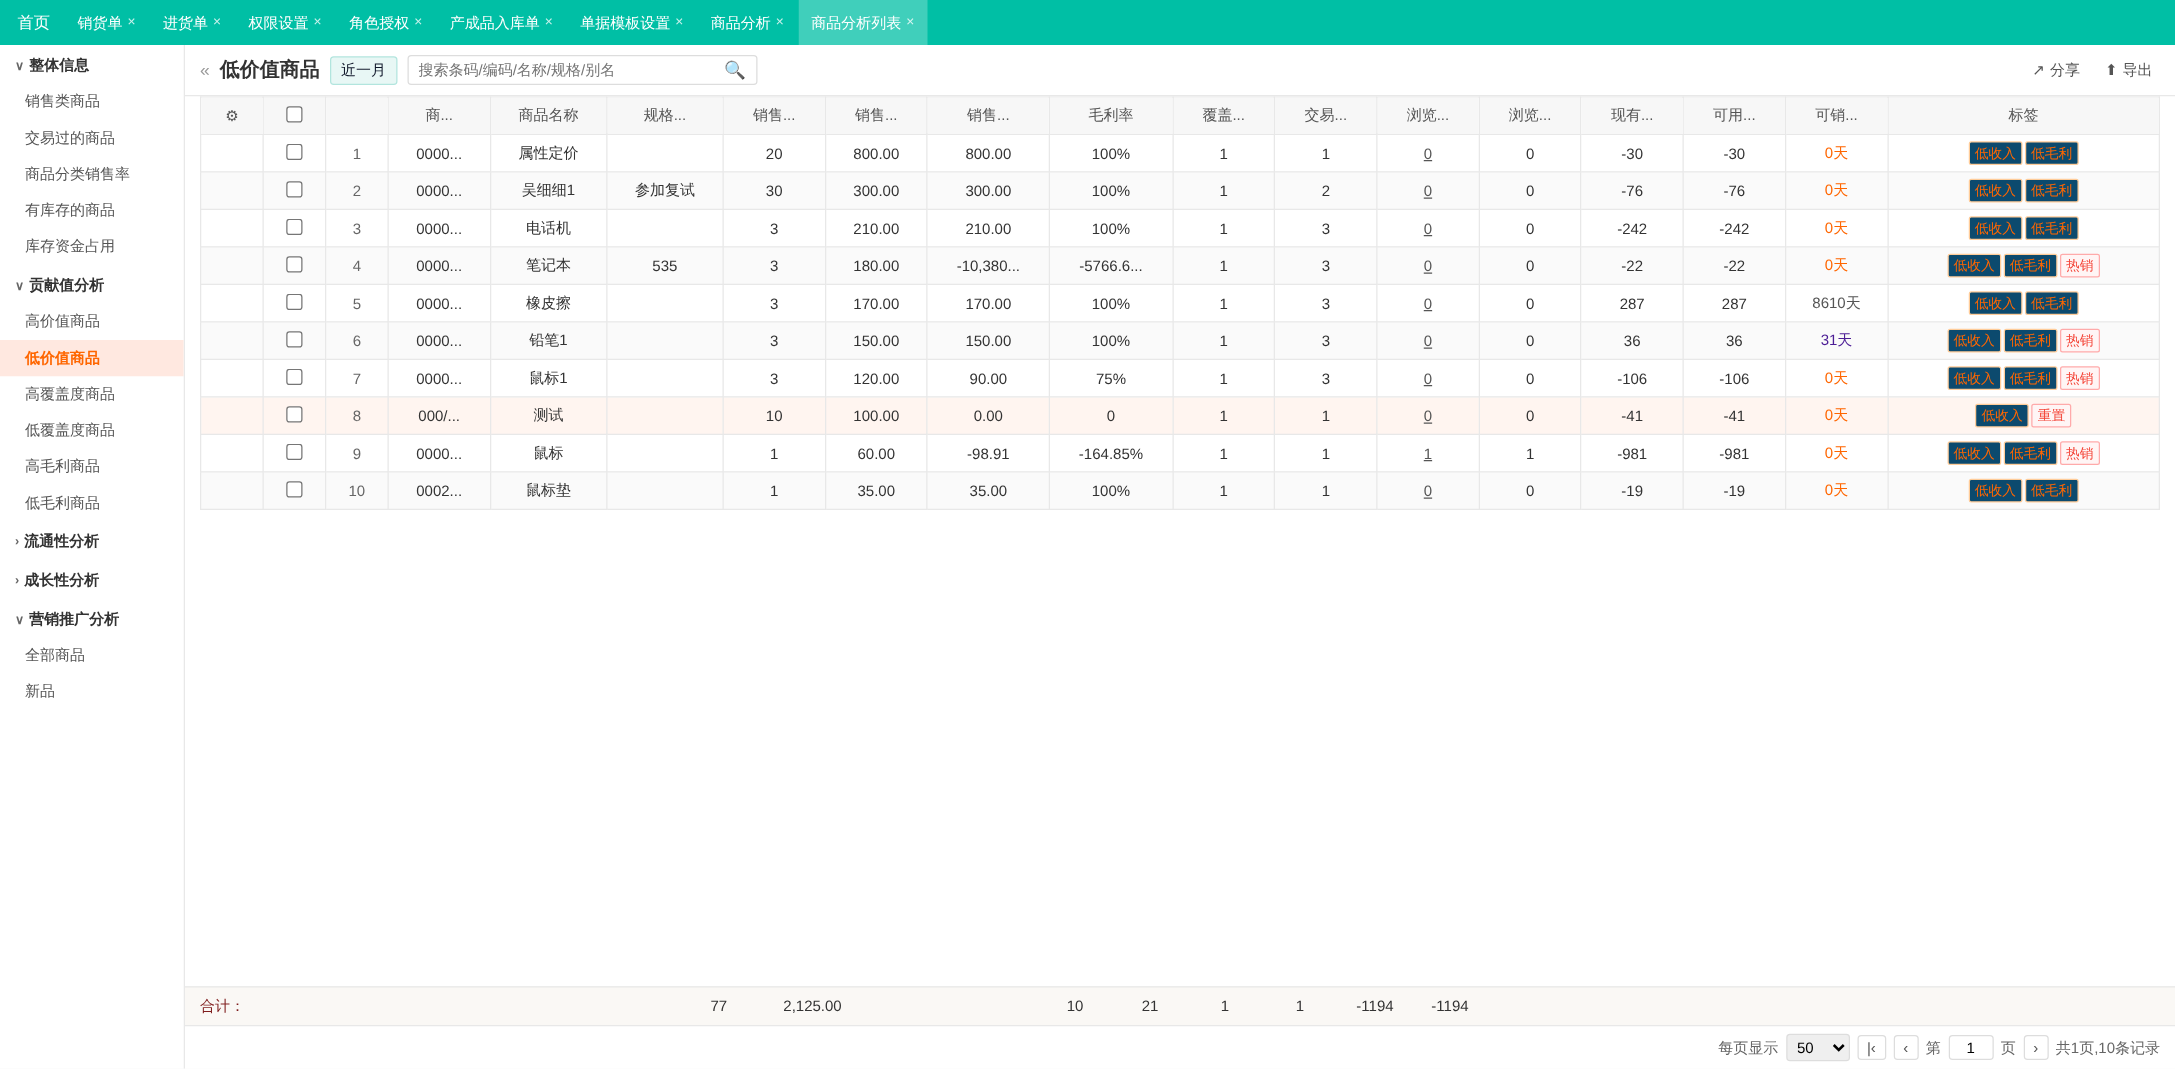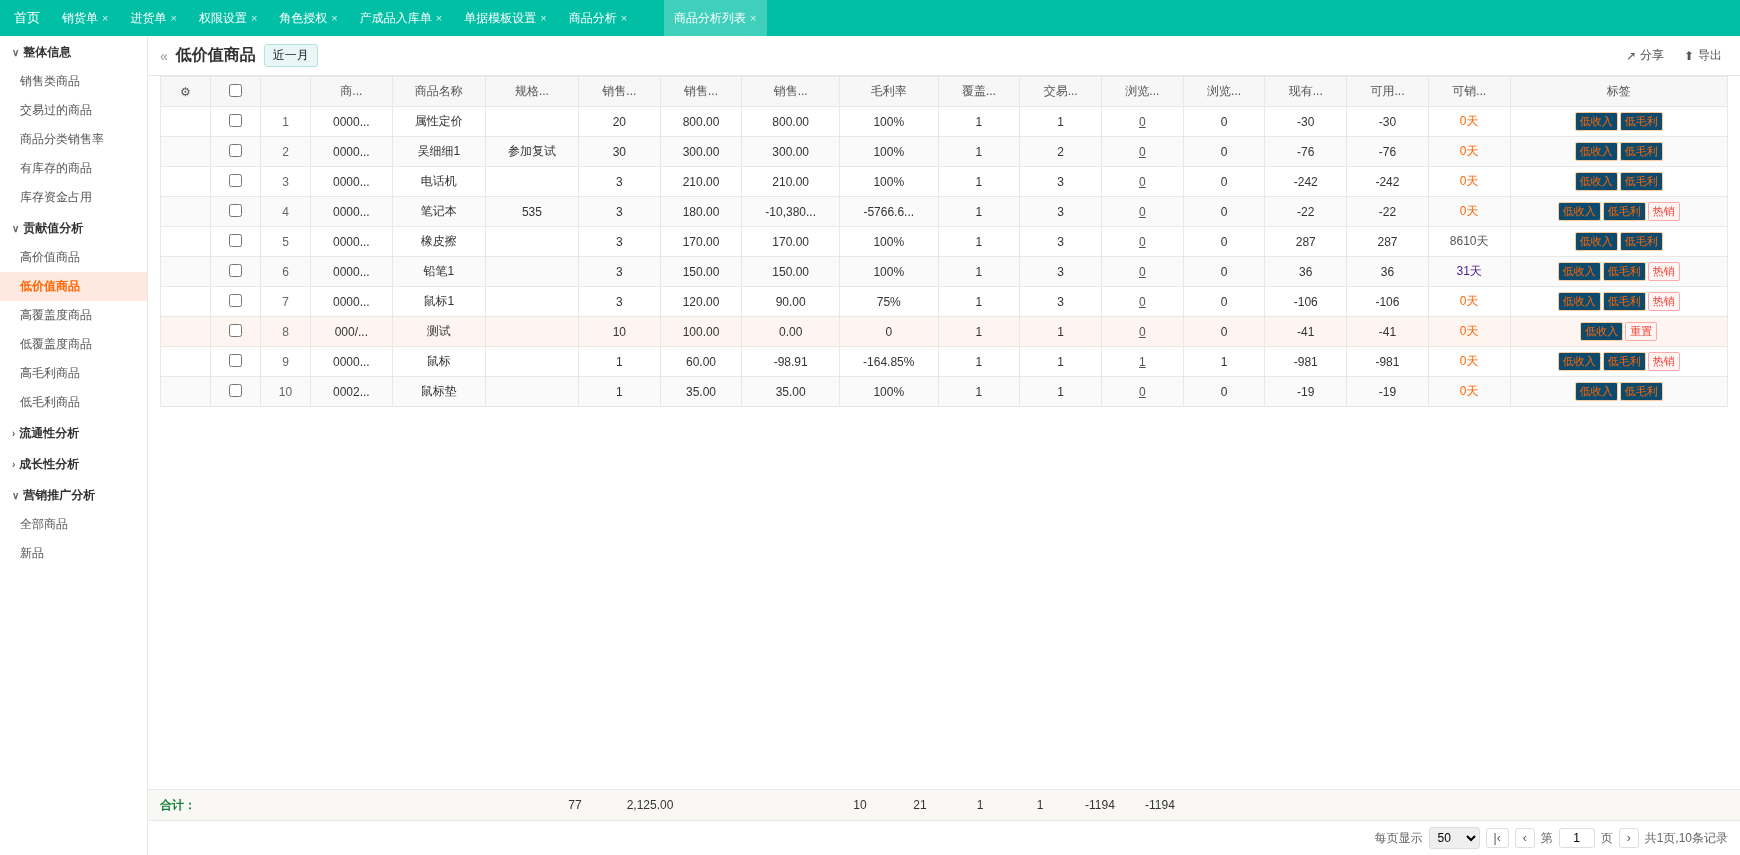--- a/index.html
+++ b/index.html
@@ -17,21 +17,21 @@
     .top-nav .nav-item {
       color: #fff;
       padding: 0 10px;
       height: 36px;
       display: flex;
       align-items: center;
       cursor: pointer;
       white-space: nowrap;
       font-size: 13px;
     }
-    .top-nav .nav-item.active { background: rgba(255,255,255,0.25); margin-left: 25px; }
+    .top-nav .nav-item.active { background: rgba(255,255,255,0.25); }
     .nav-close { margin-left: 4px; font-size: 11px; opacity: 0.8; }
 
     
     .main-layout {
       display: flex;
       height: calc(855px - 36px);
     }
 
     
     .sidebar {
@@ -192,21 +192,21 @@
     
     .table-footer {
       display: flex;
       align-items: center;
       border-top: 1px solid #e8e8e8;
       padding: 5px 12px;
       background: #faf8f5;
       font-size: 12px;
       color: #333;
     }
-    .total-label { font-weight: bold; color: #15803d; min-width: 60px; }
+    .total-label { font-weight: normal; color: #7f1d1d; min-width: 60px; }
     .footer-cells {
       display: flex;
       flex: 1;
       gap: 0;
     }
     .footer-cell {
       text-align: center;
       padding: 3px 4px;
       min-width: 50px;
     }
@@ -337,20 +337,24 @@
     <div class="sidebar-item">全部商品</div>
     <div class="sidebar-item">新品</div>
   </div>
 
   <div class="content-area">
 
     <div class="content-header">
       <span class="collapse-btn">«</span>
       <span class="page-title">低价值商品</span>
       <button class="filter-btn">近一月</button>
+      <div class="search-box">
+        <input type="text" placeholder="搜索条码/编码/名称/规格/别名" style="">
+        <span class="search-icon">🔍</span>
+      </div>
       <div class="header-actions">
         <div class="action-btn">
           <span>↗</span>
           <span>分享</span>
         </div>
         <div class="action-btn">
           <span>⬆</span>
           <span>导出</span>
         </div>
       </div>

